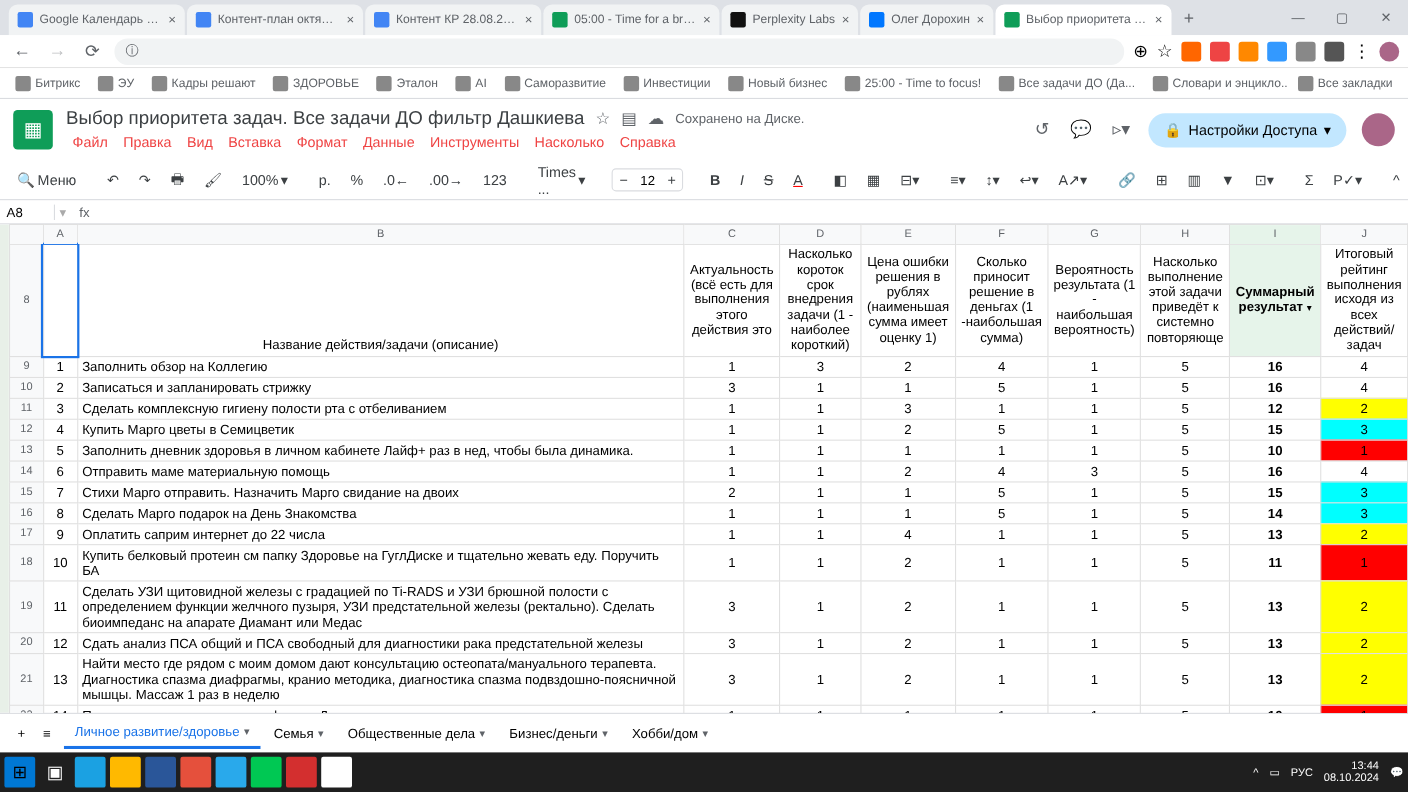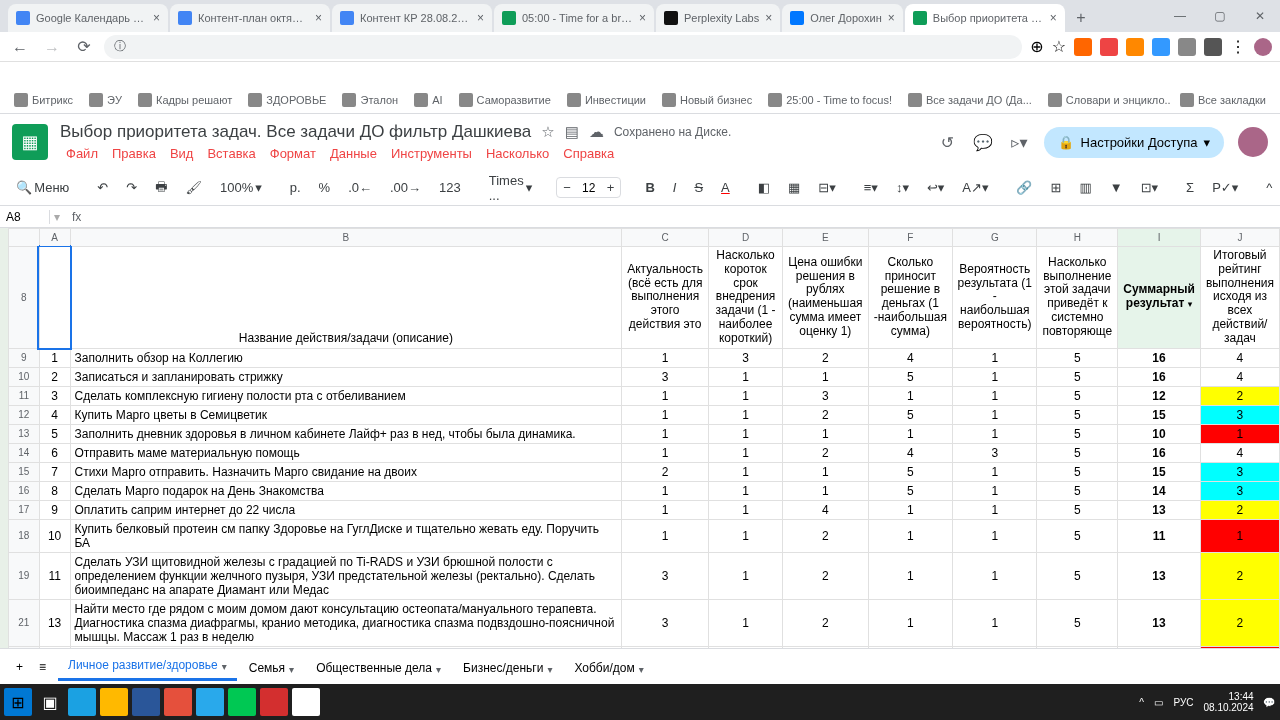--- a/index.html
+++ b/index.html
@@ -14,21 +14,21 @@
 .newtab { width: 28px; height: 28px; display: flex; align-items: center; justify-content: center; color: #5f6368; }
 .win-controls { margin-left: auto; display: flex; }
 .win-btn { width: 40px; height: 32px; display: flex; align-items: center; justify-content: center; font-size: 12px; color: #5f6368; }
 
 .addrbar { height: 30px; background: #fff; display: flex; align-items: center; padding: 0 8px; gap: 8px; border-bottom: 1px solid #e0e0e0; }
 .nav-btn { width: 24px; height: 24px; display: flex; align-items: center; justify-content: center; color: #5f6368; border-radius: 12px; }
 .url-box { flex: 1; height: 24px; background: #f1f3f4; border-radius: 12px; display: flex; align-items: center; padding: 0 10px; font-size: 12px; color: #5f6368; gap: 6px; }
 .ext-icons { display: flex; gap: 8px; align-items: center; }
 .ext-icon { width: 18px; height: 18px; border-radius: 3px; }
 
-.bookbar { height: 28px; background: #fff; border-bottom: 1px solid #dadce0; display: flex; align-items: center; padding: 0 8px; gap: 4px; font-size: 11px; color: #5f6368; margin-top: 24px; }
+.bookbar { height: 28px; background: #fff; border-bottom: 1px solid #dadce0; display: flex; align-items: center; padding: 0 8px; gap: 4px; font-size: 11px; color: #5f6368; }
 .bm { display: flex; align-items: center; gap: 4px; padding: 2px 6px; border-radius: 4px; white-space: nowrap; }
 .bm-icon { width: 14px; height: 14px; border-radius: 2px; background: #888; }
 
 .sheets-header { height: 56px; display: flex; align-items: center; padding: 0 12px; gap: 12px; }
 .sheets-logo { width: 36px; height: 36px; background: #0f9d58; border-radius: 4px; display: flex; align-items: center; justify-content: center; color: #fff; font-size: 18px; }
 .doc-title-area { flex: 1; }
 .doc-title { font-size: 17px; color: #3c4043; }
 .doc-title-row { display: flex; align-items: center; gap: 10px; }
 .doc-icons { display: flex; gap: 10px; color: #5f6368; font-size: 15px; }
 .saved { font-size: 12px; color: #5f6368; display: flex; align-items: center; gap: 4px; }
@@ -62,21 +62,21 @@
 .hdr-cell { text-align: center; height: 88px; white-space: normal; font-size: 12px; line-height: 1.15; vertical-align: bottom; }
 .hdr-cell.desc { vertical-align: bottom; }
 .selected { outline: 2px solid #1a73e8; }
 .sel-col { background: #e6f4ea; }
 .bg-yellow { background: #ffff00; }
 .bg-red { background: #ff0000; }
 .bg-cyan { background: #00ffff; }
 .tr-tall td { height: 44px; }
 
 .sheet-tabs { height: 36px; border-top: 1px solid #dadce0; display: flex; align-items: center; padding: 0 12px; gap: 8px; font-size: 12px; }
-.sh-tab { padding: 6px 10px; display: flex; align-items: flex-end; gap: 4px; border-radius: 4px 4px 0 0; }
+.sh-tab { padding: 6px 10px; display: flex; align-items: center; gap: 4px; border-radius: 4px 4px 0 0; }
 .sh-tab.active { color: #1a73e8; border-bottom: 3px solid #1a73e8; font-weight: 500; }
 .sh-arrow { color: #5f6368; font-size: 10px; }
 
 .taskbar { height: 36px; background: #1f1f1f; display: flex; align-items: center; padding: 0 4px; gap: 4px; }
 .tb-app { width: 28px; height: 28px; border-radius: 2px; display: flex; align-items: center; justify-content: center; }
 .tb-right { margin-left: auto; display: flex; align-items: center; gap: 10px; color: #fff; font-size: 10px; }
 .tb-clock { text-align: right; line-height: 1.1; }
 </style>
 </head>
 <body>
@@ -468,20 +468,33 @@
   <td class="col-num">1</td>
   <td class="col-num">1</td>
   <td class="col-num">5</td>
   <td class="col-num"><b>11</b></td>
   <td class="col-num bg-red">1</td>
           </tr>
           <tr class="tr-tall">
             <th class="row-hdr">19</th>
   <td class="col-A">11</td>
   <td class="col-B">Сделать УЗИ щитовидной железы с градацией по Ti-RADS и УЗИ брюшной полости с определением функции желчного пузыря, УЗИ предстательной железы (ректально). Сделать биоимпеданс на апарате Диамант или Медас</td>
+  <td class="col-num">3</td>
+  <td class="col-num">1</td>
+  <td class="col-num">2</td>
+  <td class="col-num">1</td>
+  <td class="col-num">1</td>
+  <td class="col-num">5</td>
+  <td class="col-num"><b>13</b></td>
+  <td class="col-num bg-yellow">2</td>
+          </tr>
+          <tr>
+            <th class="row-hdr">20</th>
+  <td class="col-A">12</td>
+  <td class="col-B">Сдать анализ ПСА общий и ПСА свободный для диагностики рака предстательной железы</td>
   <td class="col-num">3</td>
   <td class="col-num">1</td>
   <td class="col-num">2</td>
   <td class="col-num">1</td>
   <td class="col-num">1</td>
   <td class="col-num">5</td>
   <td class="col-num"><b>13</b></td>
   <td class="col-num bg-yellow">2</td>
           </tr>
           <tr class="tr-tall">

